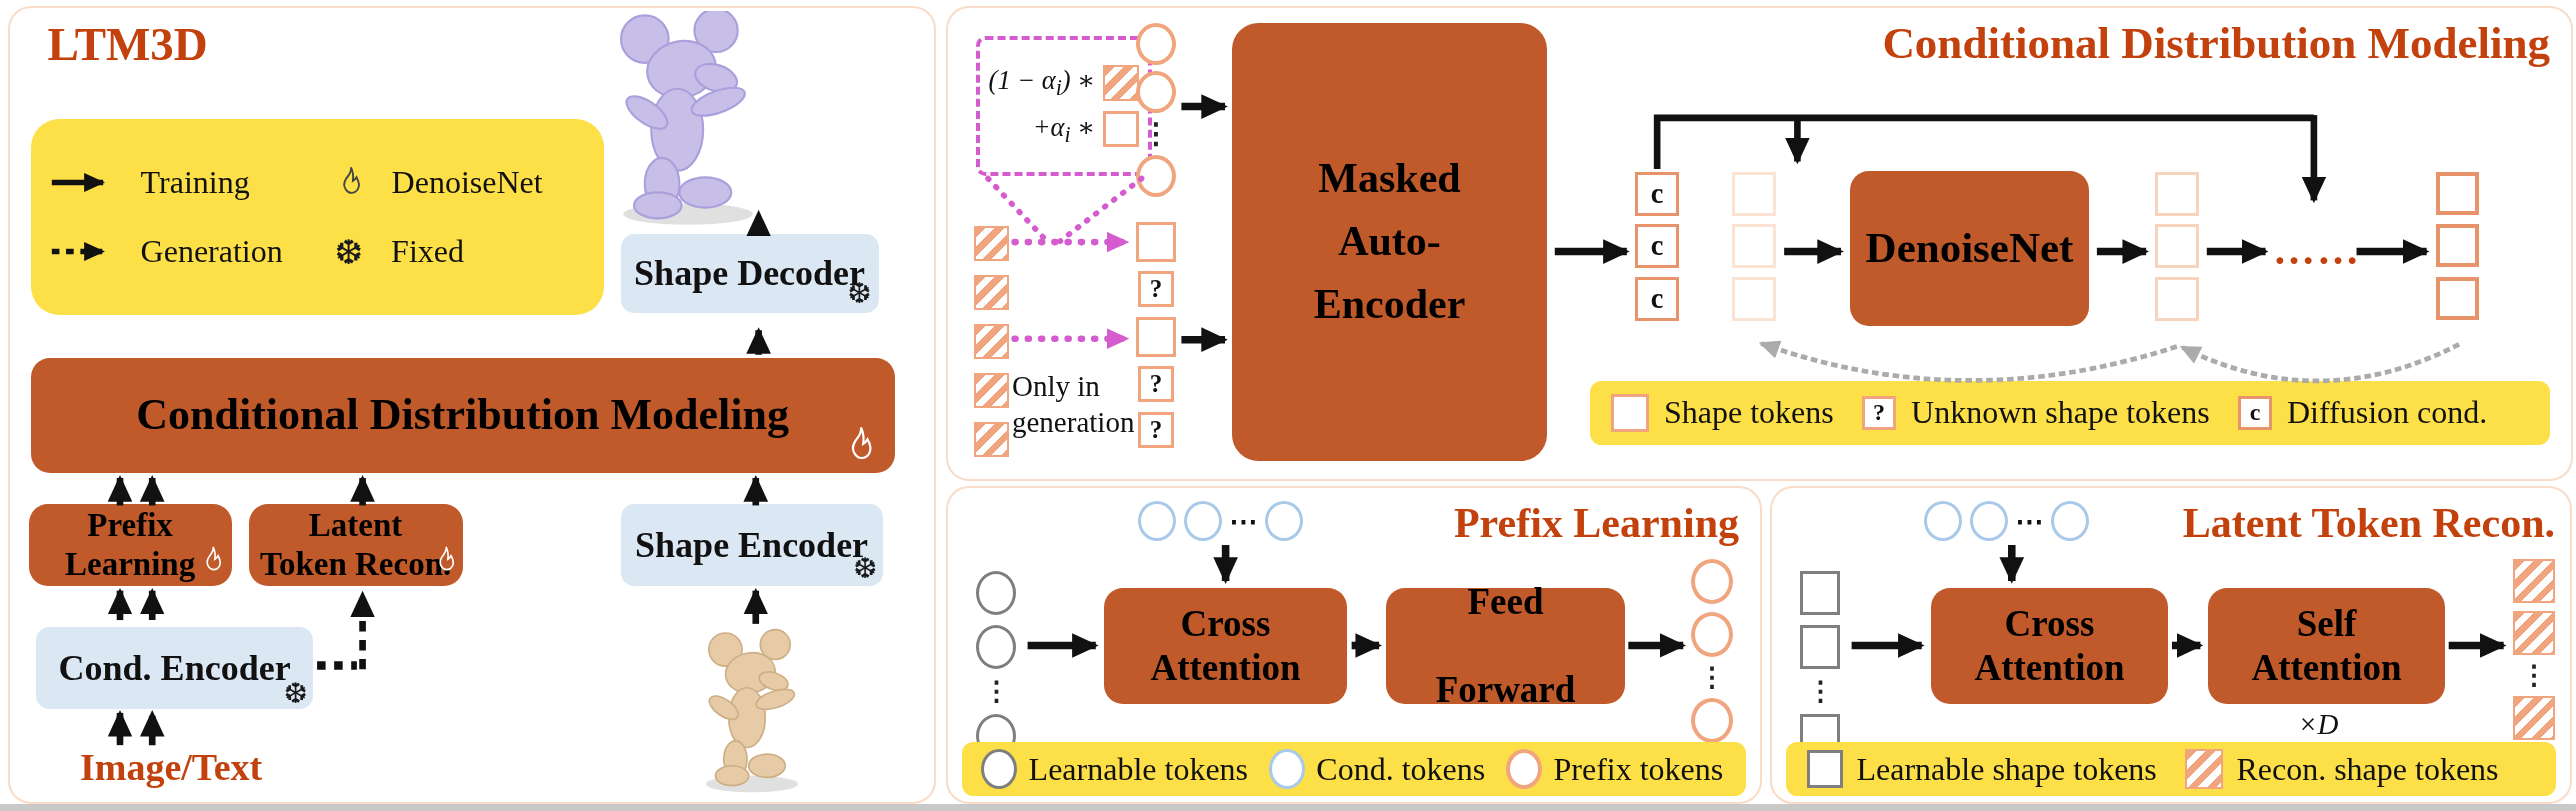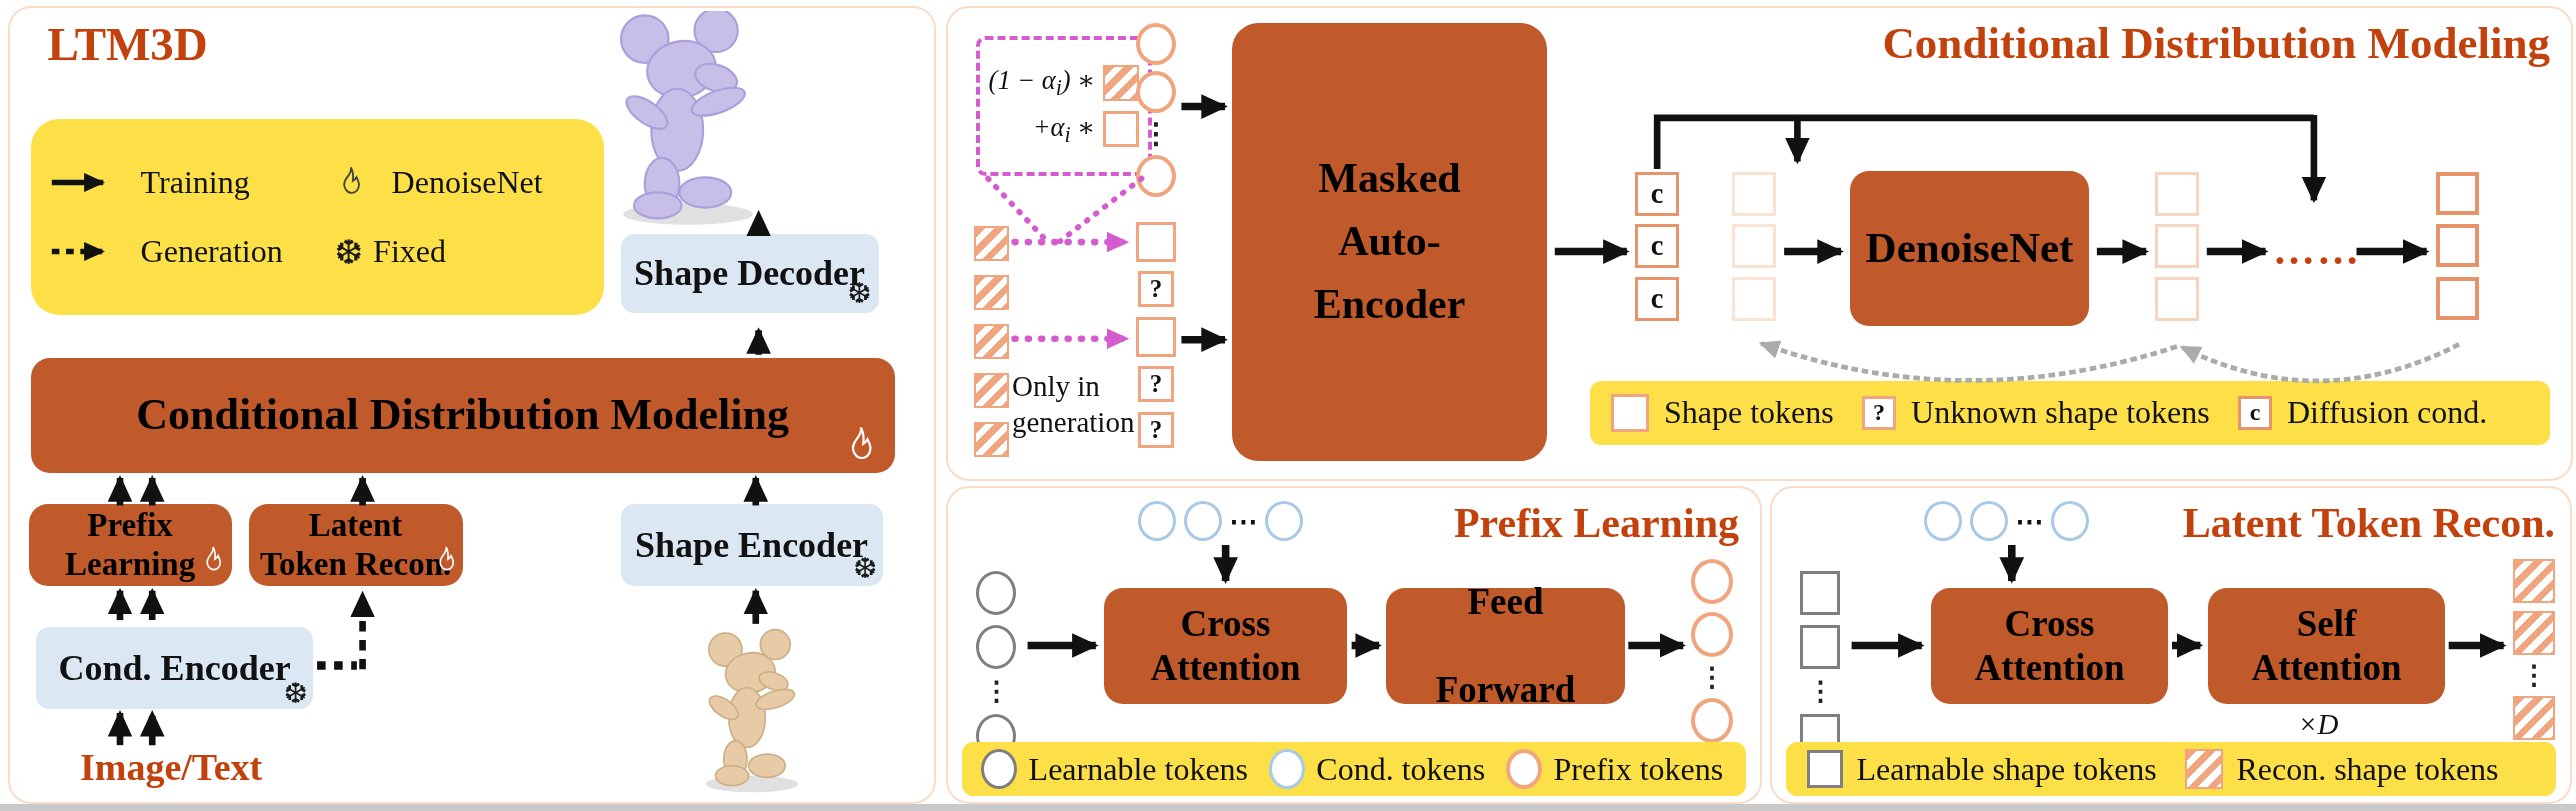--- a/index.html
+++ b/index.html
@@ -60,21 +60,21 @@
         <svg width="78" height="23" viewBox="0 0 82 24">
           <defs>
               <marker id="lgB" markerUnits="userSpaceOnUse" markerWidth="22" markerHeight="20" refX="20" refY="10" orient="auto">
                 <path d="M0,0 L22,10 L0,20 Z" fill="#111"></path>
               </marker>
             </defs>
           <line x1="4" y1="12" x2="58" y2="12" stroke="#111" stroke-width="6" stroke-dasharray="8 7" marker-end="url(#lgB)"></line>
         </svg>
         <span style="font-size:32px;width:194px;margin-left:15px;">Generation</span>
         <span class="snow" style="position:static;font-size:34px;">❆</span>
-        <span style="font-size:32px;margin-left:10px;">Fixed</span>
+        <span style="font-size:32px;margin-left:28px;">Fixed</span>
       </div>
     </div>
 
     <svg style="position:absolute;left:569px;top:3.8px;" width="218" height="216" viewBox="0 0 100 100">
       <g fill="#C8BFE9" stroke="#ABA0DC" stroke-width="1">
         <ellipse cx="50" cy="94" rx="30" ry="5" fill="#000" opacity="0.12" stroke="none"></ellipse>
         <circle cx="30" cy="13" r="11"></circle>
           <circle cx="63" cy="9" r="10"></circle>
         <ellipse cx="47" cy="27" rx="16" ry="13" transform="rotate(-12 47 27)"></ellipse>
         <ellipse cx="63" cy="31" rx="10" ry="6" transform="rotate(18 63 31)"></ellipse>

